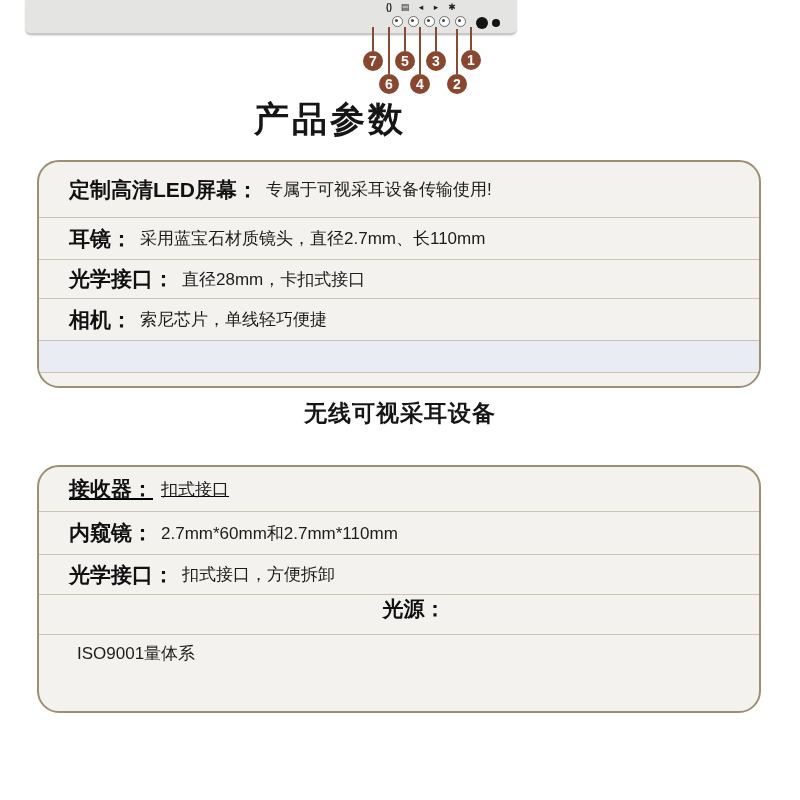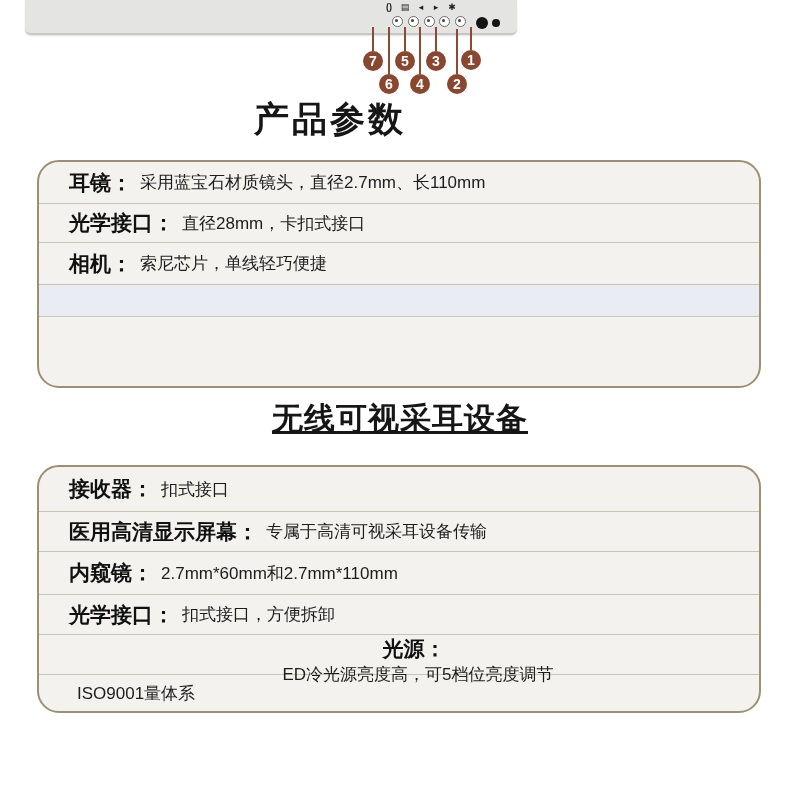--- a/index.html
+++ b/index.html
@@ -42,21 +42,21 @@
   .title-bar{
     position:absolute;left:294px;top:126px;width:211px;height:9px;
     background:#6f3b26;z-index:0;
   }
   .title-text{
     position:relative;z-index:1;margin:0;font-size:35px;font-weight:bold;
     color:#161616;letter-spacing:3px;
   }
   .heading2{
     position:absolute;left:0;top:398px;width:800px;text-align:center;
-    font-size:31px;font-weight:bold;color:#161616;letter-spacing:1px;margin:0;text-decoration:underline;
+    font-size:23px;font-weight:bold;color:#161616;letter-spacing:1px;margin:0;
   }
   
   .spec-box{
     position:absolute;left:37px;width:724px;box-sizing:border-box;
     border:2px solid #9d9072;border-radius:22px;background:#f3f2ef;
     overflow:hidden;
   }
   .box1{top:160px;height:228px;}
   .box2{top:465px;height:248px;}
   .spec-row{
@@ -104,55 +104,54 @@
 <div class="callout" style="left:426px;top:51px;">3</div>
 <div class="callout" style="left:447px;top:74px;">2</div>
 <div class="callout" style="left:461px;top:50px;">1</div>
 
 <div class="title-wrap">
   <div class="title-bar"></div>
   <h1 class="title-text">产品参数</h1>
 </div>
 
 <div class="spec-box box1">
+  <div class="spec-row" style="height:56px;">
+    <span class="spec-label">定制高清LED屏幕：</span>
+    <span class="spec-value">专属于可视采耳设备传输使用!</span>
+  </div>
   <div class="spec-row" style="height:42px;">
     <span class="spec-label">耳镜：</span>
     <span class="spec-value">采用蓝宝石材质镜头，直径2.7mm、长110mm</span>
   </div>
   <div class="spec-row" style="height:39px;">
     <span class="spec-label">光学接口：</span>
     <span class="spec-value">直径28mm，卡扣式接口</span>
   </div>
   <div class="spec-row" style="height:42px;align-items:center;">
     <span class="spec-label">相机：</span>
     <span class="spec-value">索尼芯片，单线轻巧便捷</span>
   </div>
   <div class="spec-row row-empty" style="height:32px;"></div>
   <div class="spec-row row-pad" style="height:13px;"></div>
 </div>
 
 <h2 class="heading2">无线可视采耳设备</h2>
 
 <div class="spec-box box2">
-  <div class="spec-row" style="height:45px;">
+  <div class="spec-row" style="height:45px;text-decoration:underline;">
     <span class="spec-label">接收器：</span>
     <span class="spec-value">扣式接口</span>
-  </div>
-  <div class="spec-row" style="height:40px;">
-    <span class="spec-label">医用高清显示屏幕：</span>
-    <span class="spec-value">专属于高清可视采耳设备传输</span>
   </div>
   <div class="spec-row" style="height:43px;">
     <span class="spec-label">内窥镜：</span>
     <span class="spec-value">2.7mm*60mm和2.7mm*110mm</span>
   </div>
   <div class="spec-row" style="height:40px;">
     <span class="spec-label">光学接口：</span>
     <span class="spec-value">扣式接口，方便拆卸</span>
   </div>
   <div class="spec-row" style="height:40px;flex-direction:column;">
     <span class="spec-label">光源：</span>
-    <span class="spec-value">ED冷光源亮度高，可5档位亮度调节</span>
   </div>
   <div class="spec-row" style="height:36px;">
     <span class="spec-value">ISO9001量体系</span>
   </div>
 </div>
 
 </body></html>

